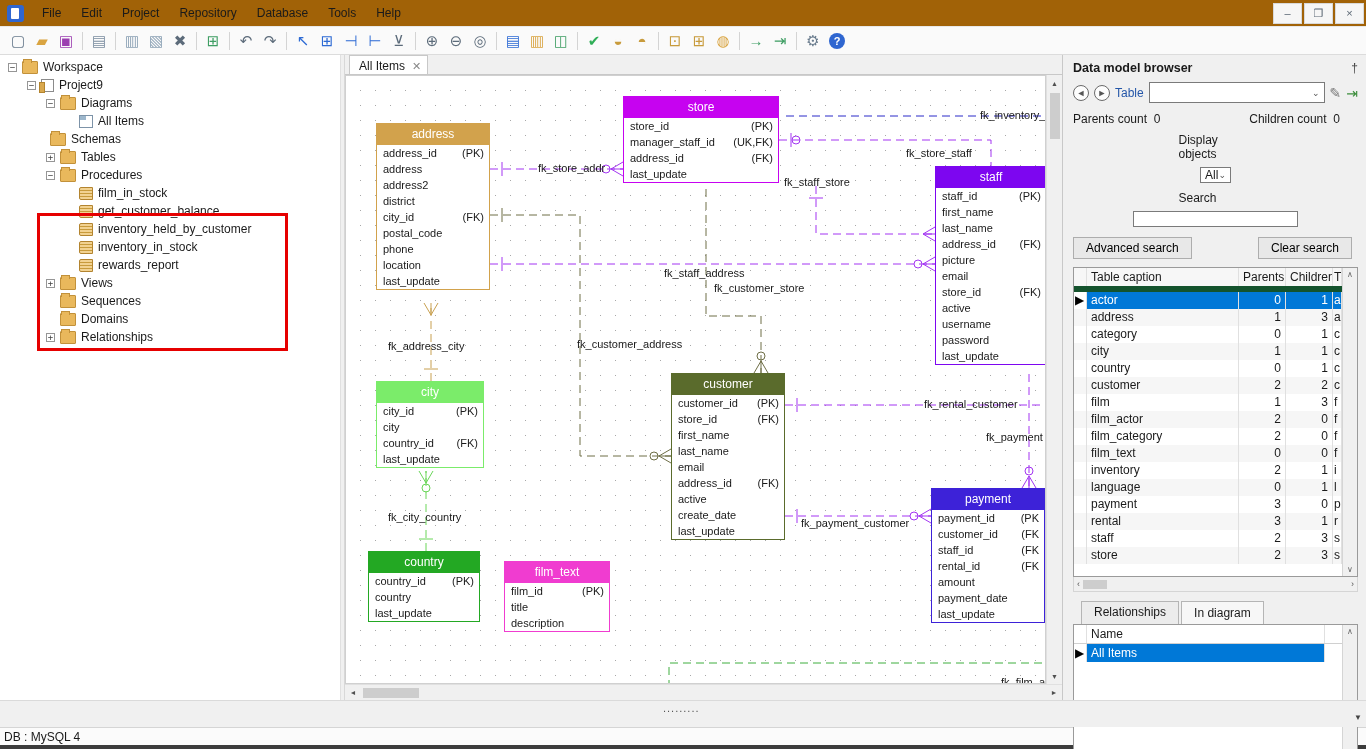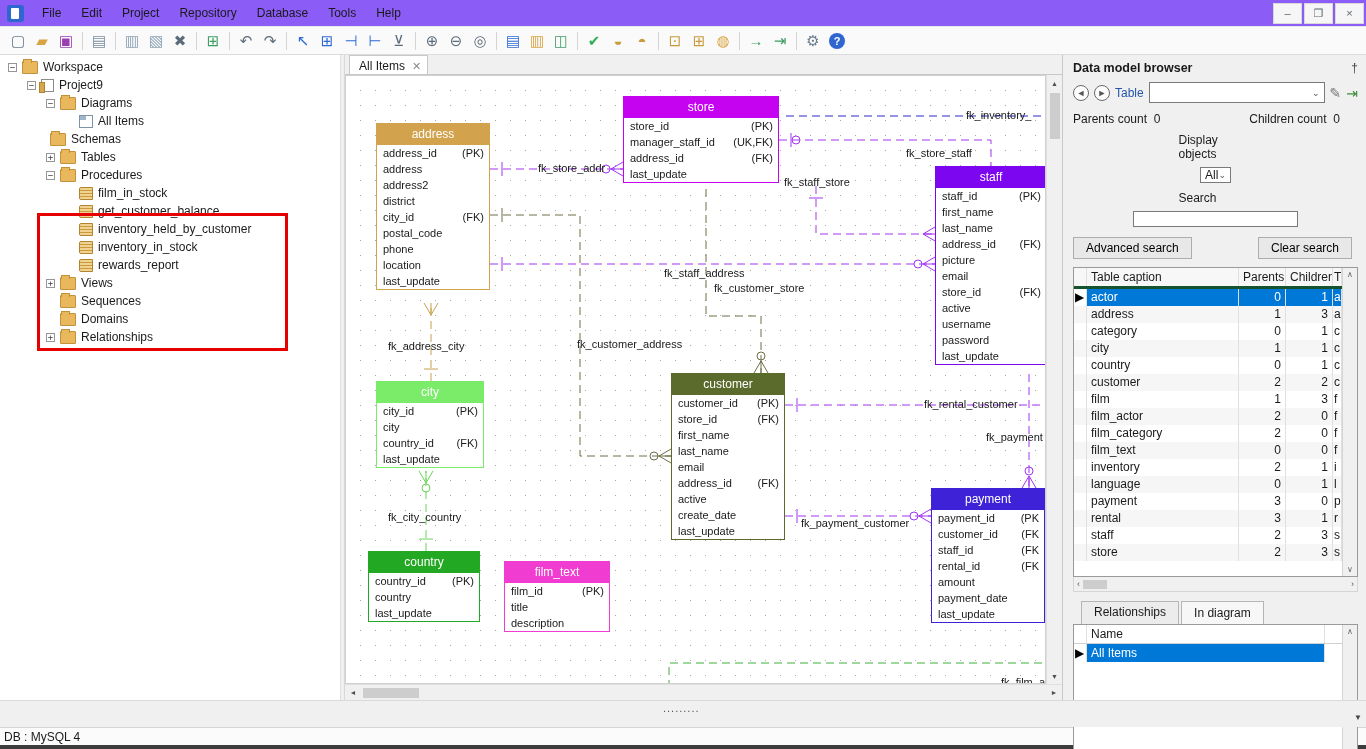--- a/index.html
+++ b/index.html
@@ -1,20 +1,20 @@
 <!DOCTYPE html>
 <html><head>
 <meta charset="utf-8">
 <style>
   * { margin:0; padding:0; box-sizing:border-box; }
   html,body { width:1366px; height:749px; overflow:hidden;
     font-family:"Liberation Sans","DejaVu Sans",sans-serif; font-size:12px; color:#1a1a1a; background:#f0f0f0; }
 
   
-  .titlebar { height:27px; background:#8b5cf6; display:flex; align-items:center; border-bottom:1px solid #e8e8e8; }
+  .titlebar { height:27px; background:#a16207; display:flex; align-items:center; border-bottom:1px solid #e8e8e8; }
   .appicon { width:17px; height:17px; margin:0 8px 0 7px; background:#2f66d0; border-radius:3px; position:relative; }
   .appicon::after { content:""; position:absolute; left:4px; top:3px; width:8px; height:11px; background:#fff; border-radius:1px; }
   .menu-item { padding:4px 10px; cursor:default; }
   .win-controls { margin-left:auto; display:flex; }
   .win-btn { width:29px; height:21px; margin-right:2px; border:1px solid #d9d9d9; background:#f6f6f6; color:#5a6673;
     display:flex; align-items:center; justify-content:center; font-size:11px; }
 
   
   .toolbar { height:28px; background:#fafafa; border-bottom:1px solid #dcdcdc; display:flex; align-items:center; padding-left:6px; }
   .tb-icon { width:24px; height:22px; display:flex; align-items:center; justify-content:center; font-size:15px; cursor:default; }
@@ -80,21 +80,21 @@
   .counts-row { display:flex; margin-bottom:7px; }
   .counts-row .c2 { margin-left:auto; padding-right:18px; }
   .field-row { display:flex; align-items:center; margin-bottom:8px; gap:6px;flex-direction:column; }
   .field-row label { width:74px; flex:none; }
   .text-input { flex:1; height:21px; border:1px solid #7a7a7a; background:#fff; padding:0 4px; font:inherit; }
   .btn-row { display:flex; margin:10px 0 8px; }
   .push-btn { border:1px solid #adadad; background:#e8e8e8; padding:3px 12px; font-size:12px; }
   .btn-row .push-btn:last-child { margin-left:auto; margin-right:6px; }
 
   .grid { background:#fff; border:1px solid #9a9a9a; height:310px; position:relative; display:flex; flex-direction:column; }
-  .grid-head { display:flex; border-bottom:3px solid #14532d; background:#f7f7f7; flex:none; }
+  .grid-head { display:flex; border-bottom:6px solid #14532d; background:#f7f7f7; flex:none; }
   .gc { padding:2px 4px; border-right:1px solid #e0e0e0; overflow:hidden; white-space:nowrap; }
   .gc.marker { width:13px; flex:none; padding:2px 1px; }
   .gc.cap { width:152px; flex:none; }
   .gc.num { width:47px; flex:none; text-align:right; }
   .gc.part { width:9px; flex:none; padding:2px 1px; }
   .grid-body { overflow:hidden; flex:1; }
   .grow { display:flex; height:17px; line-height:13px; }
   .grow:nth-child(even) .gc { background:#f6f6f6; }
   .grow.selected .gc { background:#0078d7; color:#fff; }
   .grow.selected .gc.marker { background:#fff; color:#000; }
@@ -536,21 +536,21 @@
             <line x1="683" y1="400" x2="690" y2="412" stroke="#a335f2" stroke-width="1"></line>
             <circle cx="683" cy="395" r="4" fill="none" stroke="#a335f2"></circle>
             <polyline points="439,440 585,440" fill="none" stroke="#a335f2" stroke-dasharray="8,5"></polyline>
             <line x1="451" y1="447" x2="451" y2="433" stroke="#a335f2" stroke-width="1"></line>
             <line x1="573" y1="440" x2="585" y2="447" stroke="#a335f2" stroke-width="1"></line>
             <line x1="573" y1="440" x2="585" y2="440" stroke="#a335f2" stroke-width="1"></line>
             <line x1="573" y1="440" x2="585" y2="433" stroke="#a335f2" stroke-width="1"></line>
             <circle cx="568" cy="440" r="4" fill="none" stroke="#a335f2"></circle>
             <polyline points="323,612 323,587 701,587" fill="none" stroke="#3fae3f" stroke-dasharray="8,5"></polyline>
           </svg>
-          <span class="rel-label" style="left: 620px; top: 33px; text-align: right;">fk_inventory_</span>
+          <span class="rel-label" style="left: 634px; top: 33px; text-align: right;">fk_inventory_</span>
           <span class="rel-label" style="left: 560px; top: 71px;">fk_store_staff</span>
           <span class="rel-label" style="left: 192px; top: 86px;">fk_store_addr</span>
           <span class="rel-label" style="left: 438px; top: 100px;">fk_staff_store</span>
           <span class="rel-label" style="left: 318px; top: 191px;">fk_staff_address</span>
           <span class="rel-label" style="left: 368px; top: 206px;">fk_customer_store</span>
           <span class="rel-label" style="left: 231px; top: 262px;">fk_customer_address</span>
           <span class="rel-label" style="left: 42px; top: 264px;">fk_address_city</span>
           <span class="rel-label" style="left: 42px; top: 435px;">fk_city_country</span>
           <span class="rel-label" style="left: 578px; top: 322px;">fk_rental_customer</span>
           <span class="rel-label" style="left: 640px; top: 355px;">fk_payment</span>

